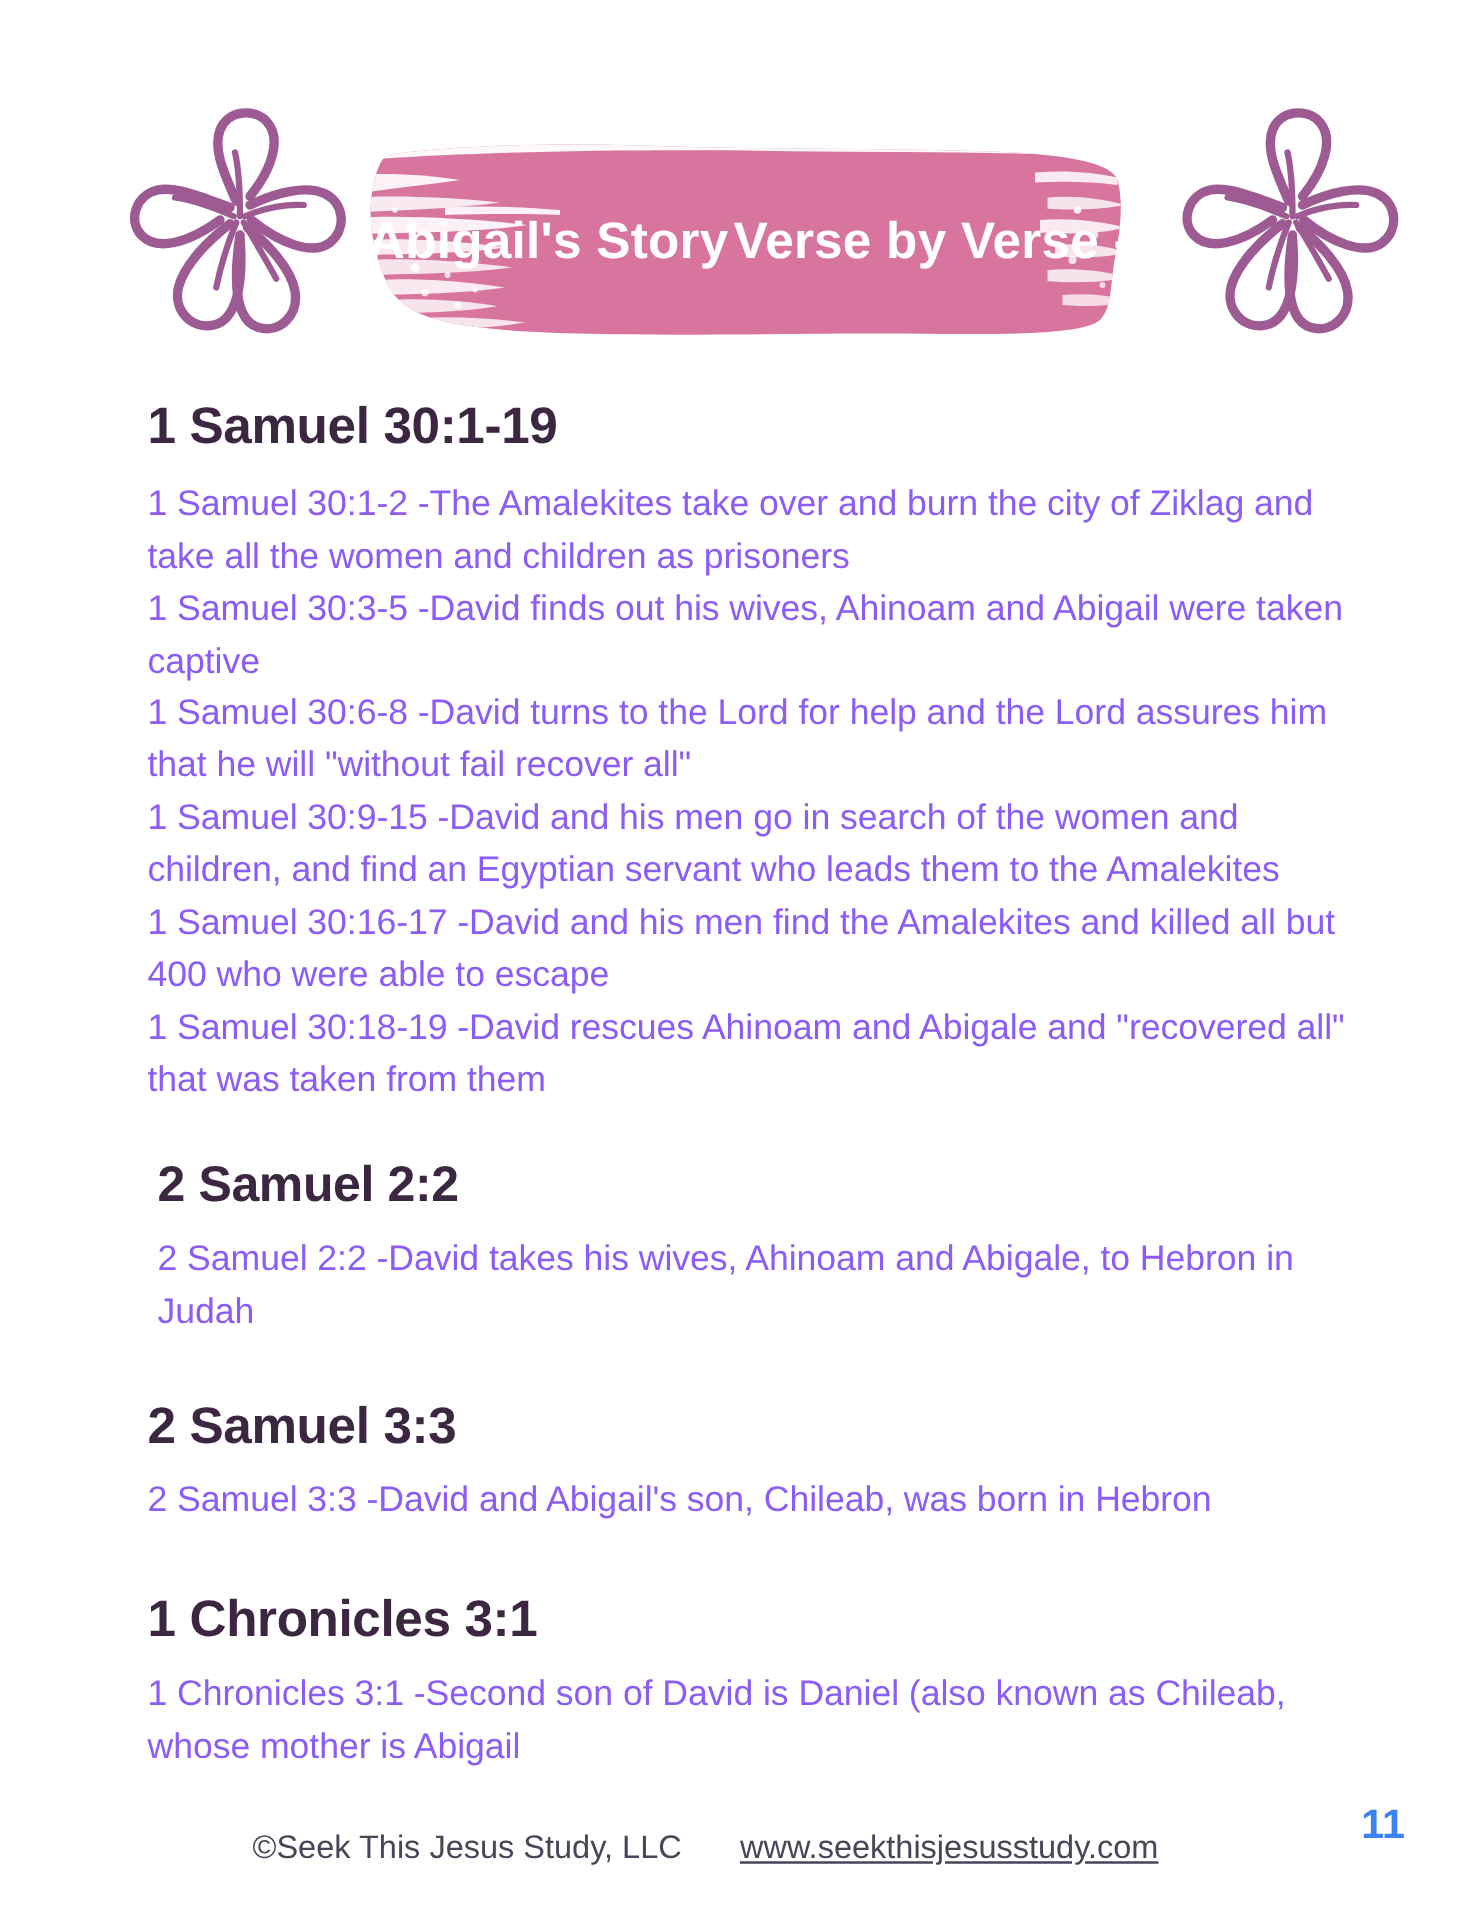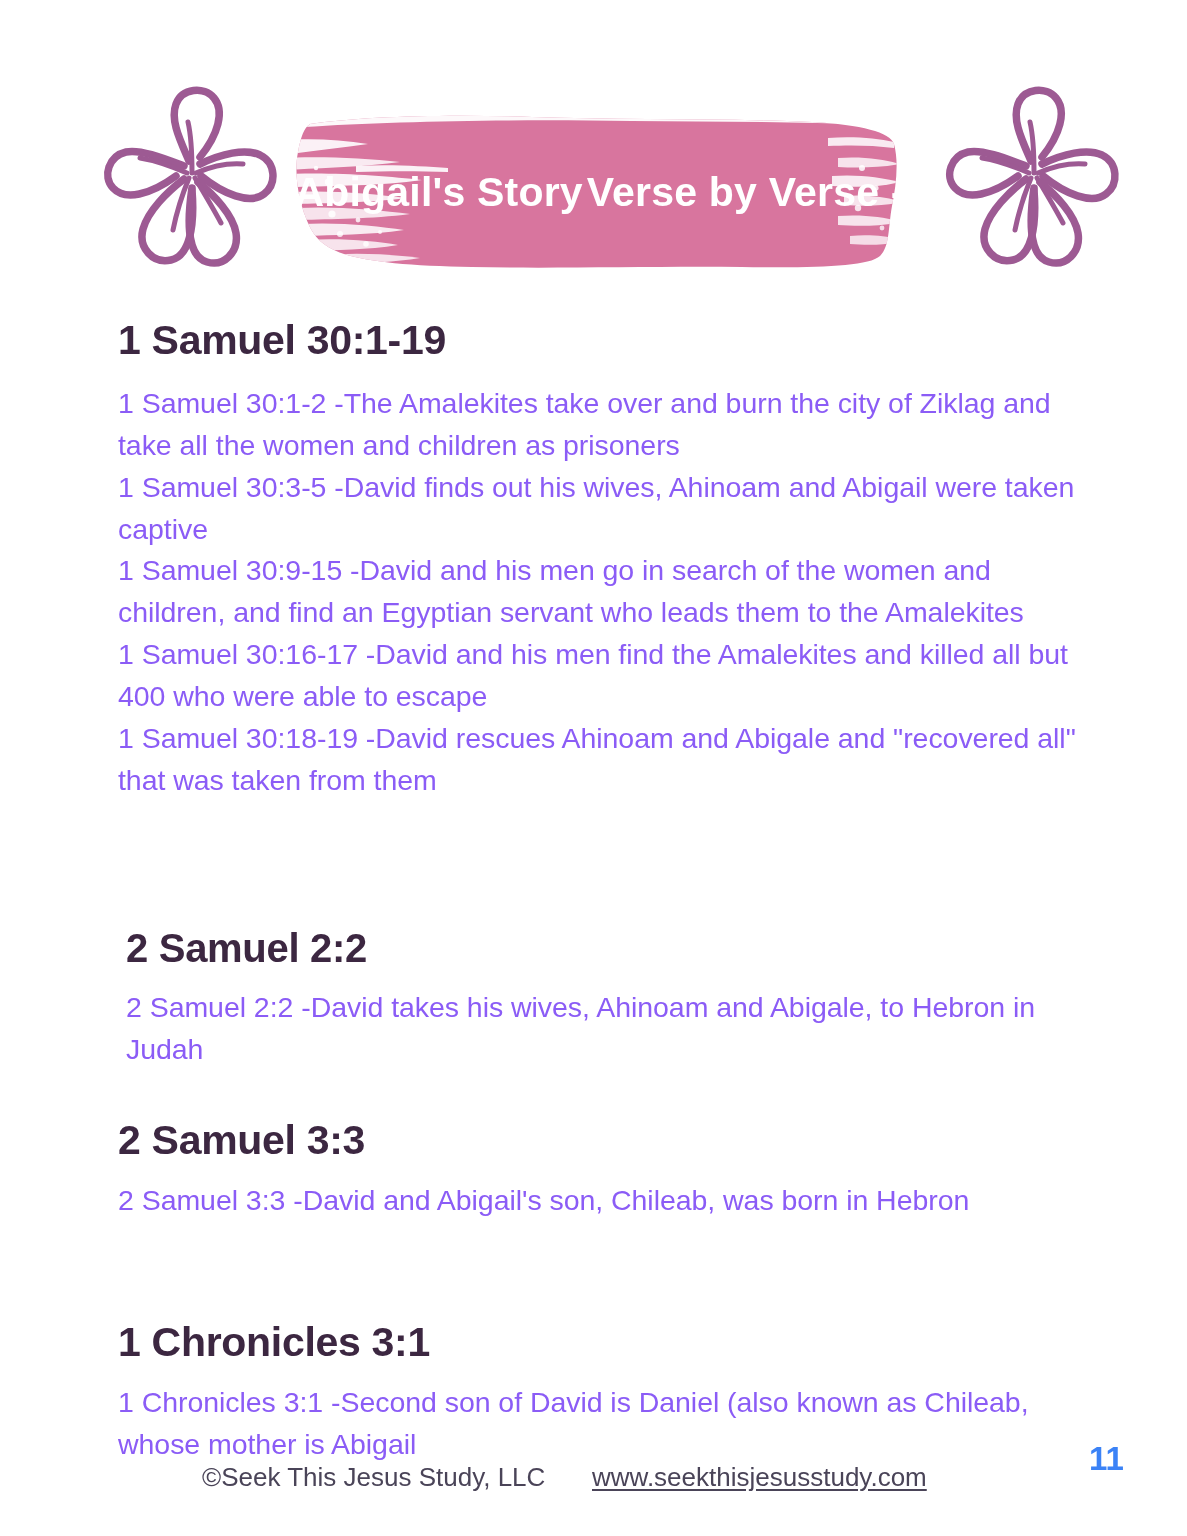--- a/index.html
+++ b/index.html
@@ -115,21 +115,21 @@
   #section-2 { position: absolute; left: 126px; top: 661px; width: 960px; }
   #section-2 .sec-heading { font-size: 40px; margin-bottom: 16px; }
   #section-2 .sec-body { width: 950px; }
 
   
   #section-3 { position: absolute; left: 118px; top: 853px; width: 960px; }
   #section-3 .sec-heading { margin-bottom: 16px; }
 
   
   #section-4 { position: absolute; left: 118px; top: 1008px; width: 965px; }
-  #section-4 .sec-heading { margin-bottom: 16px; margin-top: 47px; }
+  #section-4 .sec-heading { margin-bottom: 16px; }
   #section-4 .sec-body { width: 960px; }
 
   
   .footer {
     position: absolute;
     left: 0;
     top: 1462px;
     width: 1187px;
     height: 74px;
   }
@@ -269,20 +269,21 @@
     </div>
   </div>
 
   <div class="content">
 
     <div class="section" id="section-1">
       <h2 class="sec-heading">1 Samuel 30:1-19</h2>
       <div class="sec-body">
         <span class="ln">1 Samuel 30:1-2 -The Amalekites take over and burn the city of Ziklag and take all the women and children as prisoners</span>
         <span class="ln">1 Samuel 30:3-5 -David finds out his wives, Ahinoam and Abigail were taken captive</span>
+        <span class="ln">1 Samuel 30:6-8 -David turns to the Lord for help and the Lord assures him that he will "without fail recover all"</span>
         <span class="ln">1 Samuel 30:9-15 -David and his men go in search of the women and children, and find an Egyptian servant who leads them to the Amalekites</span>
         <span class="ln">1 Samuel 30:16-17 -David and his men find the Amalekites and killed all but 400 who were able to escape</span>
         <span class="ln">1 Samuel 30:18-19 -David rescues Ahinoam and Abigale and "recovered all" that was taken from them</span>
       </div>
     </div>
 
     <div class="section" id="section-2">
       <h2 class="sec-heading">2 Samuel 2:2</h2>
       <div class="sec-body">
         <span class="ln">2 Samuel 2:2 -David takes his wives, Ahinoam and Abigale, to Hebron in Judah</span>

